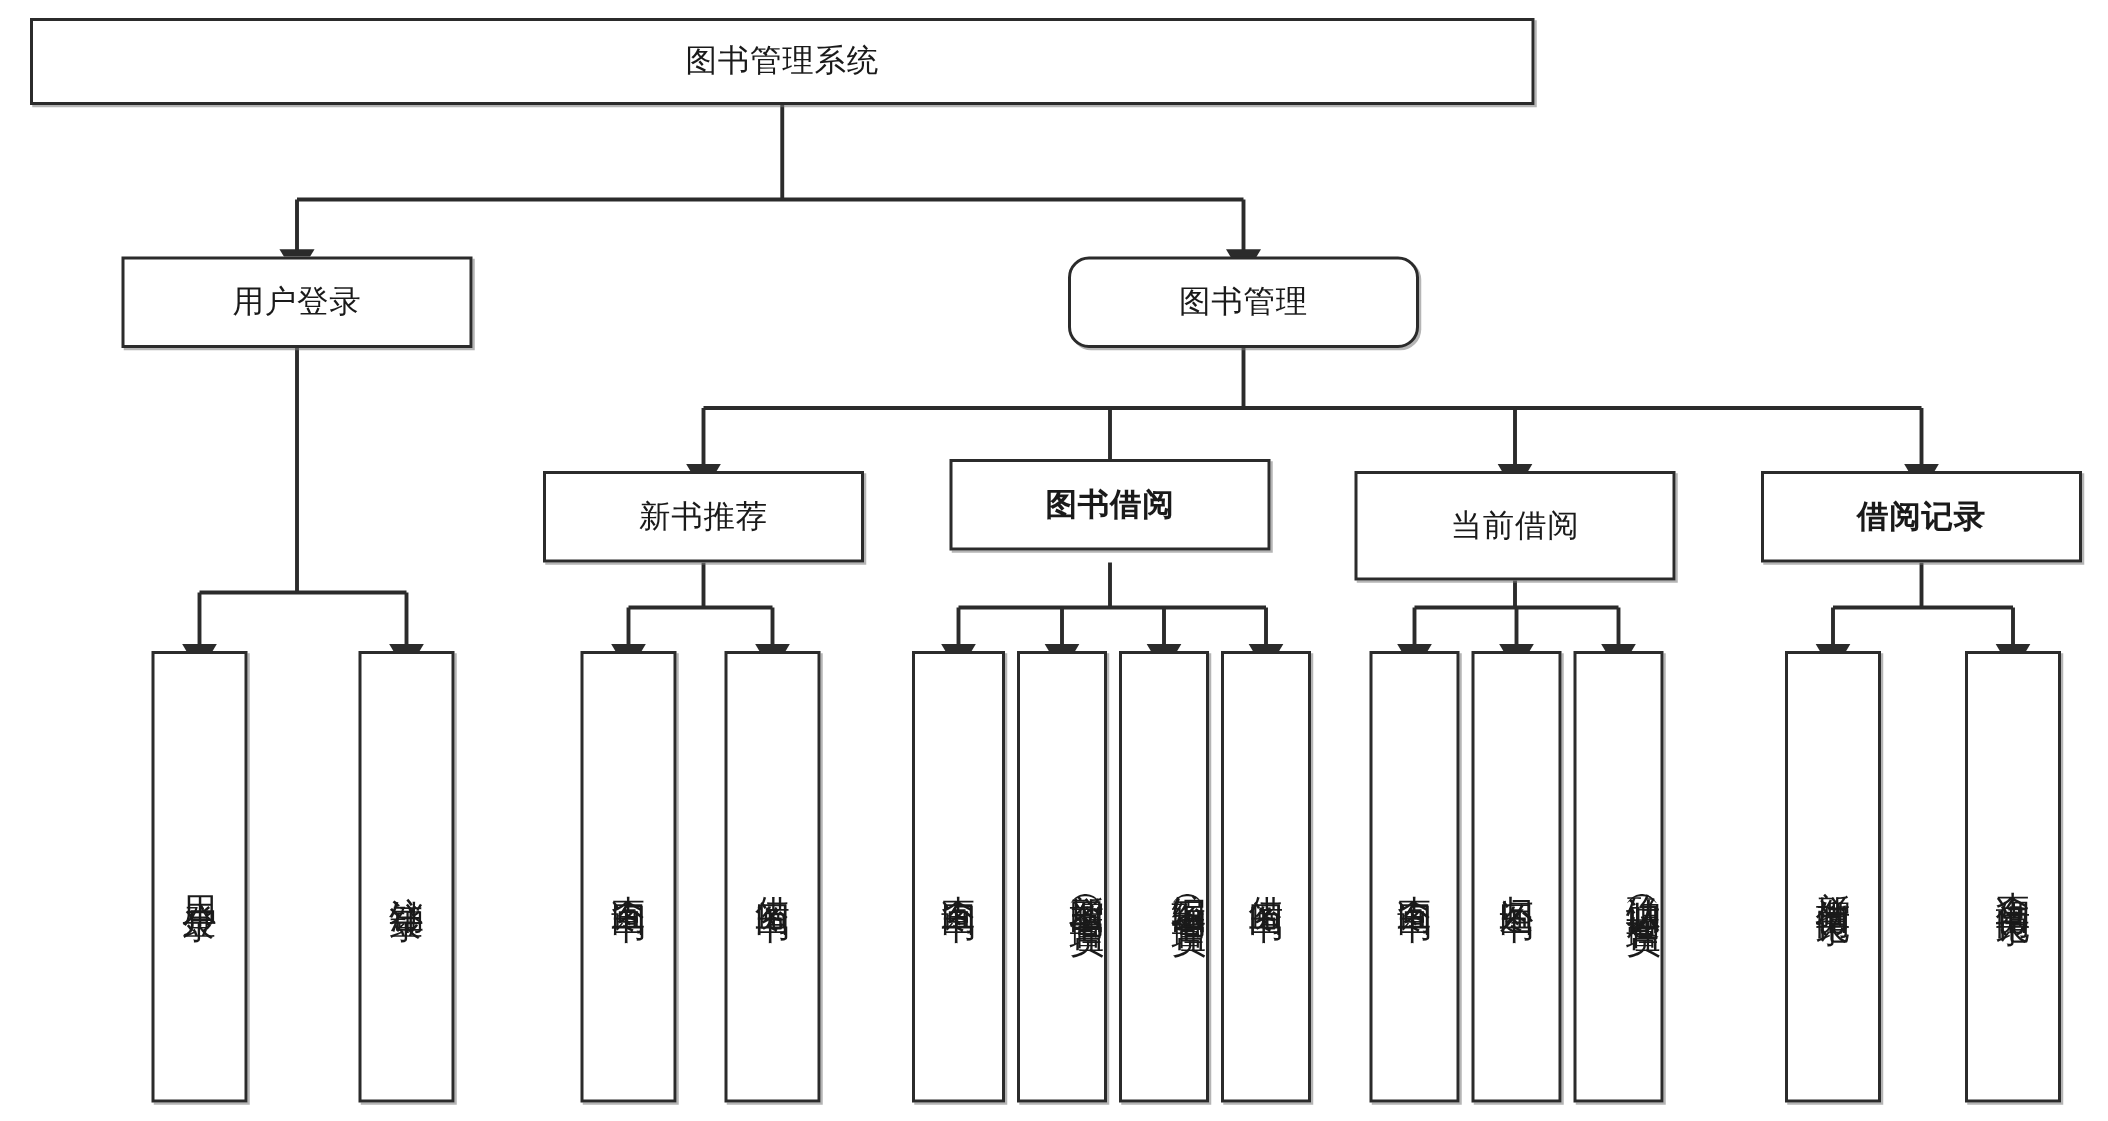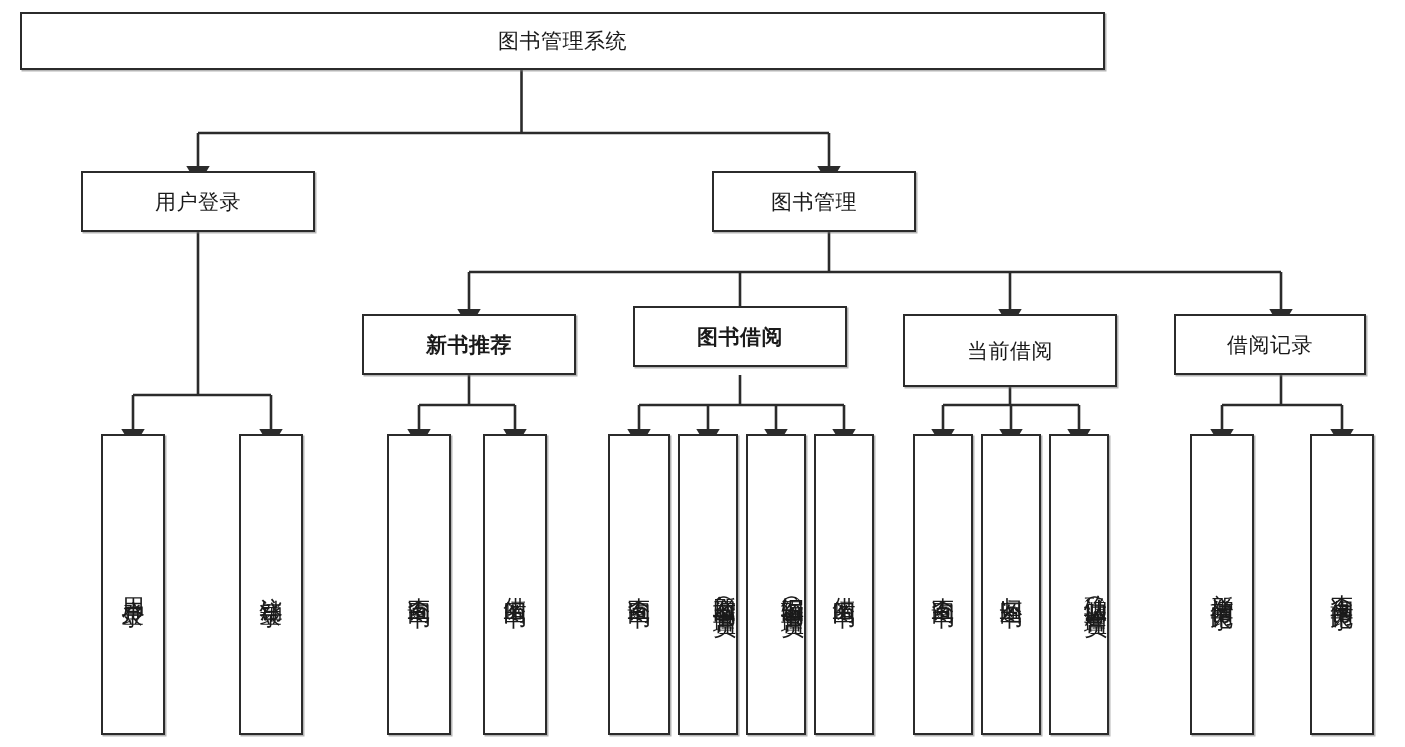--- a/index.html
+++ b/index.html
@@ -117,39 +117,39 @@
         <line x1="943" y1="405" x2="943" y2="433" stroke="#2b2b2b" stroke-width="2.6" marker-end="url(#arrowhead)"></line>
         <line x1="1011" y1="405" x2="1011" y2="433" stroke="#2b2b2b" stroke-width="2.6" marker-end="url(#arrowhead)"></line>
         <line x1="1079" y1="405" x2="1079" y2="433" stroke="#2b2b2b" stroke-width="2.6" marker-end="url(#arrowhead)"></line>
         <line x1="1281" y1="375" x2="1281" y2="405" stroke="#2b2b2b" stroke-width="2.6"></line>
         <line x1="1222" y1="405" x2="1342" y2="405" stroke="#2b2b2b" stroke-width="2.6"></line>
         <line x1="1222" y1="405" x2="1222" y2="433" stroke="#2b2b2b" stroke-width="2.6" marker-end="url(#arrowhead)"></line>
         <line x1="1342" y1="405" x2="1342" y2="433" stroke="#2b2b2b" stroke-width="2.6" marker-end="url(#arrowhead)"></line>
       </g>
   </svg>
   <div id="node-layer">
-      <div class="node-box" style="left: 20px; top: 12px; width: 1085px; height: 58px;">
+      <div class="node-box" style="left: 20px; top: 12px; width: 1003px; height: 58px;">
         <div class="node-label-h">图书管理系统</div>
       </div>
       <div class="node-box" style="left: 81px; top: 171px; width: 234px; height: 61px;">
         <div class="node-label-h">用户登录</div>
       </div>
-      <div class="node-box" style="left: 712px; top: 171px; width: 204px; height: 61px;">
+      <div class="node-box" style="left: 712px; top: 171px; width: 234px; height: 61px; border-radius: 14px;">
         <div class="node-label-h">图书管理</div>
       </div>
-      <div class="node-box" style="left: 362px; top: 314px; width: 214px; height: 61px; font-weight: bold;">
+      <div class="node-box" style="left: 362px; top: 314px; width: 214px; height: 61px;">
         <div class="node-label-h">新书推荐</div>
       </div>
       <div class="node-box" style="left: 633px; top: 306px; width: 214px; height: 61px; font-weight: bold;">
         <div class="node-label-h">图书借阅</div>
       </div>
       <div class="node-box" style="left: 903px; top: 314px; width: 214px; height: 73px;">
         <div class="node-label-h">当前借阅</div>
       </div>
-      <div class="node-box" style="left: 1174px; top: 314px; width: 192px; height: 61px;">
+      <div class="node-box" style="left: 1174px; top: 314px; width: 214px; height: 61px; font-weight: bold;">
         <div class="node-label-h">借阅记录</div>
       </div>
       <div class="node-box" style="left: 101px; top: 434px; width: 64px; height: 301px;">
         <div class="node-label-v centered">用户登录</div>
       </div>
       <div class="node-box" style="left: 239px; top: 434px; width: 64px; height: 301px;">
         <div class="node-label-v centered">注销登录</div>
       </div>
       <div class="node-box" style="left: 387px; top: 434px; width: 64px; height: 301px;">
         <div class="node-label-v centered">查询图书</div>

